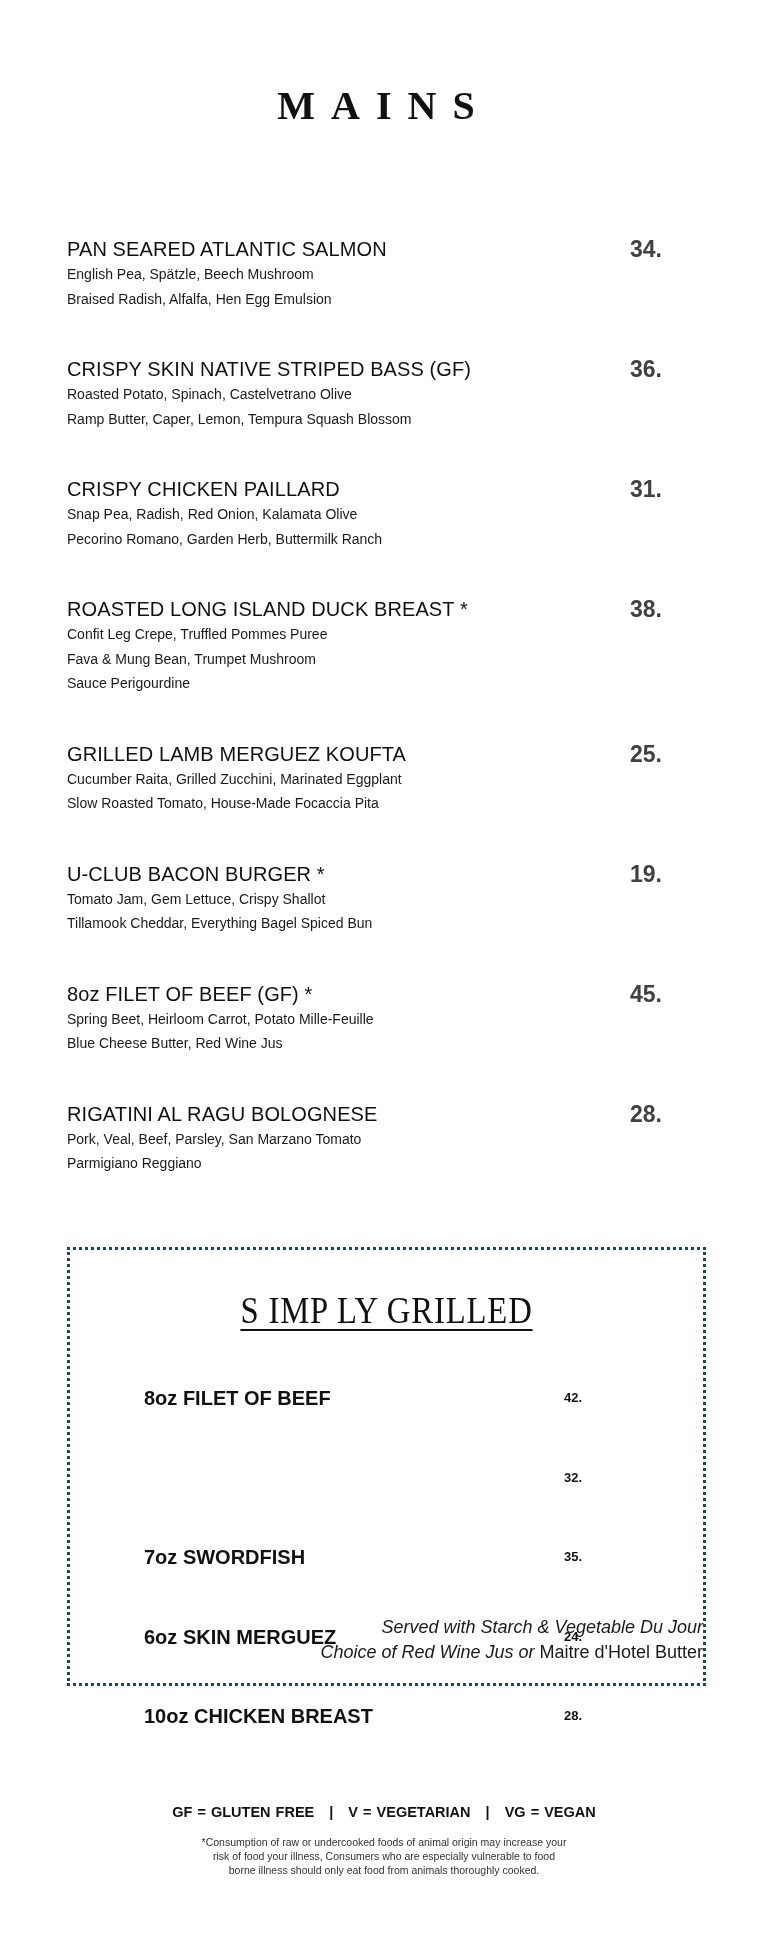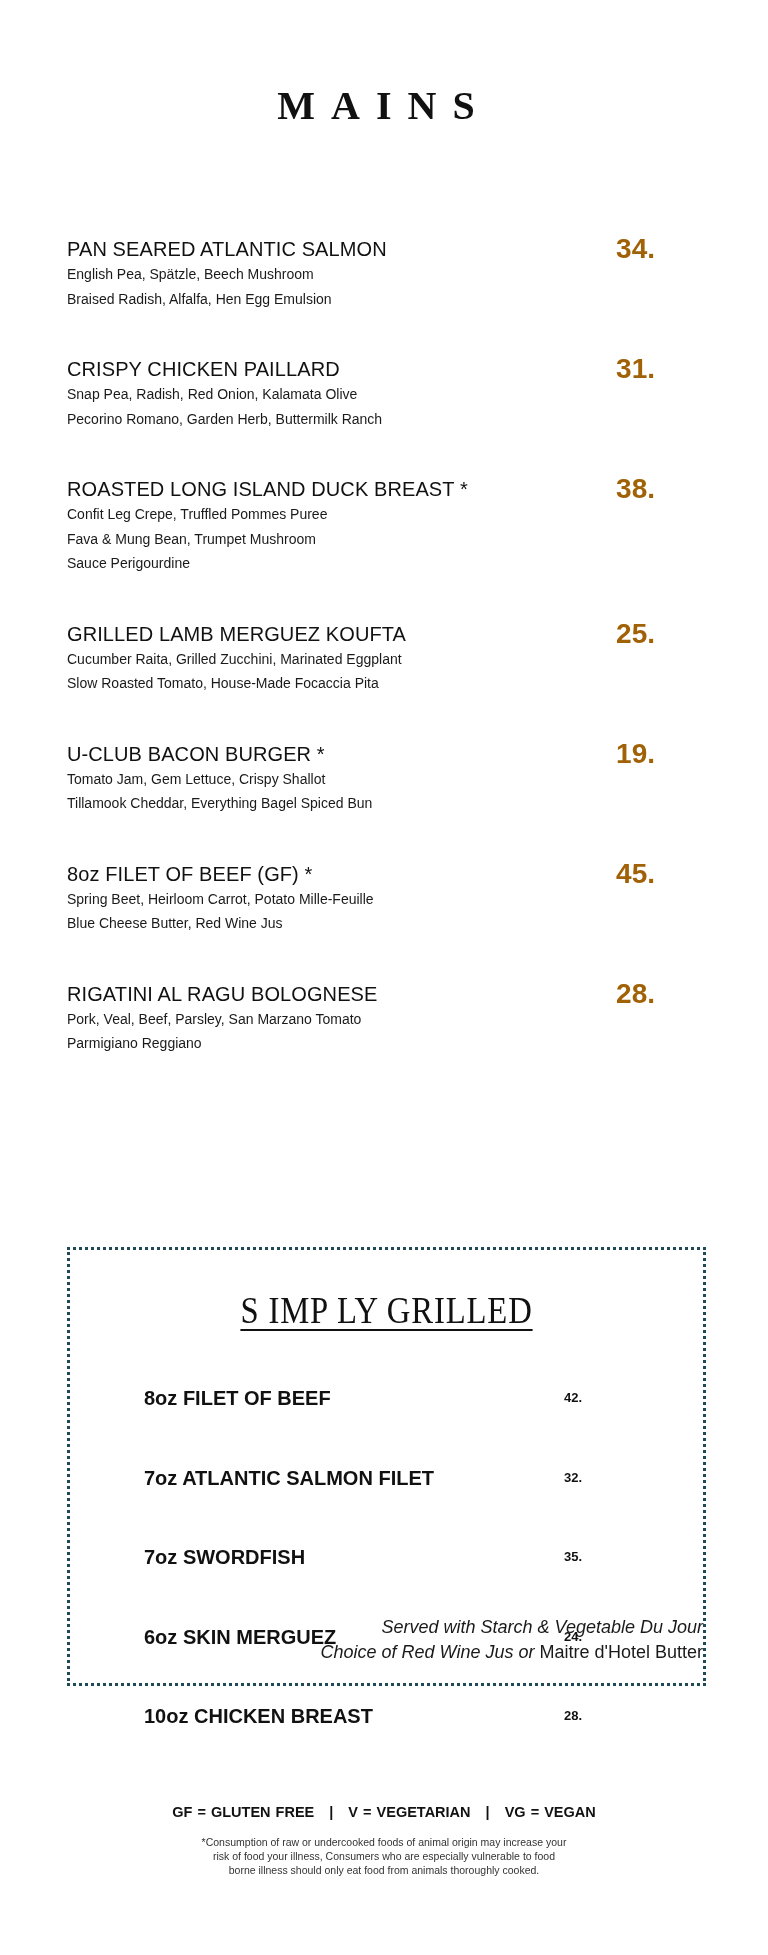--- a/index.html
+++ b/index.html
@@ -4,21 +4,21 @@
 <style>
   html, body { margin: 0; padding: 0; background: #ffffff; }
   body { width: 768px; height: 1955px; position: relative; overflow: hidden; color: #141414;
          font-family: "Liberation Sans", "DejaVu Sans", sans-serif; }
   .page-title { position: absolute; top: 82px; left: 0; width: 768px; text-align: center;
                 font-family: "Liberation Serif", "DejaVu Serif", serif; font-weight: bold;
                 font-size: 40px; letter-spacing: 16px; box-sizing: border-box; color: #111; }
   .mains { position: absolute; left: 67px; top: 236px; width: 600px; }
   .item { position: relative; margin-bottom: 45px; }
   .item-name { font-size: 20px; font-weight: normal; line-height: 26px; letter-spacing: 0.1px; color: #111; }
-  .item-price { position: absolute; right: 12px; top: 0; font-size: 28px; font-weight: bold; line-height: 26px; color: #a16207; }
+  .item-price { position: absolute; right: 5px; top: 0; font-size: 23px; font-weight: bold; line-height: 26px; color: #404040; }
   .item-desc { font-size: 14px; line-height: 24.5px; color: #1a1a1a; }
   .item-desc div { white-space: nowrap; }
   .grilled-box { position: absolute; left: 67px; top: 1247px; width: 639px; height: 439px;
                  box-sizing: border-box; border: 3px dotted #1f4a55; }
   .grilled-title { position: absolute; top: 38px; left: 0; width: 100%; text-align: center;
                    font-family: "Liberation Serif", "DejaVu Serif", serif; font-size: 38px;
                    color: #111; text-decoration: underline; text-underline-offset: 6px; text-decoration-thickness: 2px;
                    transform: scaleX(0.86); letter-spacing: 1px; }
   .grilled-list { position: absolute; top: 108px; left: 74px; width: 460px; }
   .g-row { position: relative; height: 52.5px; margin-top: 27px; }
@@ -38,20 +38,28 @@
 
 <div class="page-title">MAINS</div>
 
 <div class="mains">
   <div class="item">
     <div class="item-name">PAN SEARED ATLANTIC SALMON</div>
     <div class="item-price">34.</div>
     <div class="item-desc">
       <div>English Pea, Spätzle, Beech Mushroom</div>
       <div>Braised Radish, Alfalfa, Hen Egg Emulsion</div>
+    </div>
+  </div>
+  <div class="item">
+    <div class="item-name">CRISPY SKIN NATIVE STRIPED BASS (GF)</div>
+    <div class="item-price">36.</div>
+    <div class="item-desc">
+      <div>Roasted Potato, Spinach, Castelvetrano Olive</div>
+      <div>Ramp Butter, Caper, Lemon, Tempura Squash Blossom</div>
     </div>
   </div>
   <div class="item">
     <div class="item-name">CRISPY CHICKEN PAILLARD</div>
     <div class="item-price">31.</div>
     <div class="item-desc">
       <div>Snap Pea, Radish, Red Onion, Kalamata Olive</div>
       <div>Pecorino Romano, Garden Herb, Buttermilk Ranch</div>
     </div>
   </div>
@@ -99,21 +107,20 @@
 </div>
 
 <div class="grilled-box">
   <div class="grilled-title">S IMP LY GRILLED</div>
   <div class="grilled-list">
     <div class="g-row">
       <span class="g-name">8oz FILET OF BEEF</span>
       <span class="g-price">42.</span>
     </div>
     <div class="g-row">
-      <span class="g-name">7oz ATLANTIC SALMON FILET</span>
       <span class="g-price">32.</span>
     </div>
     <div class="g-row">
       <span class="g-name">7oz SWORDFISH</span>
       <span class="g-price">35.</span>
     </div>
     <div class="g-row">
       <span class="g-name">6oz SKIN MERGUEZ</span>
       <span class="g-price">24.</span>
     </div>

